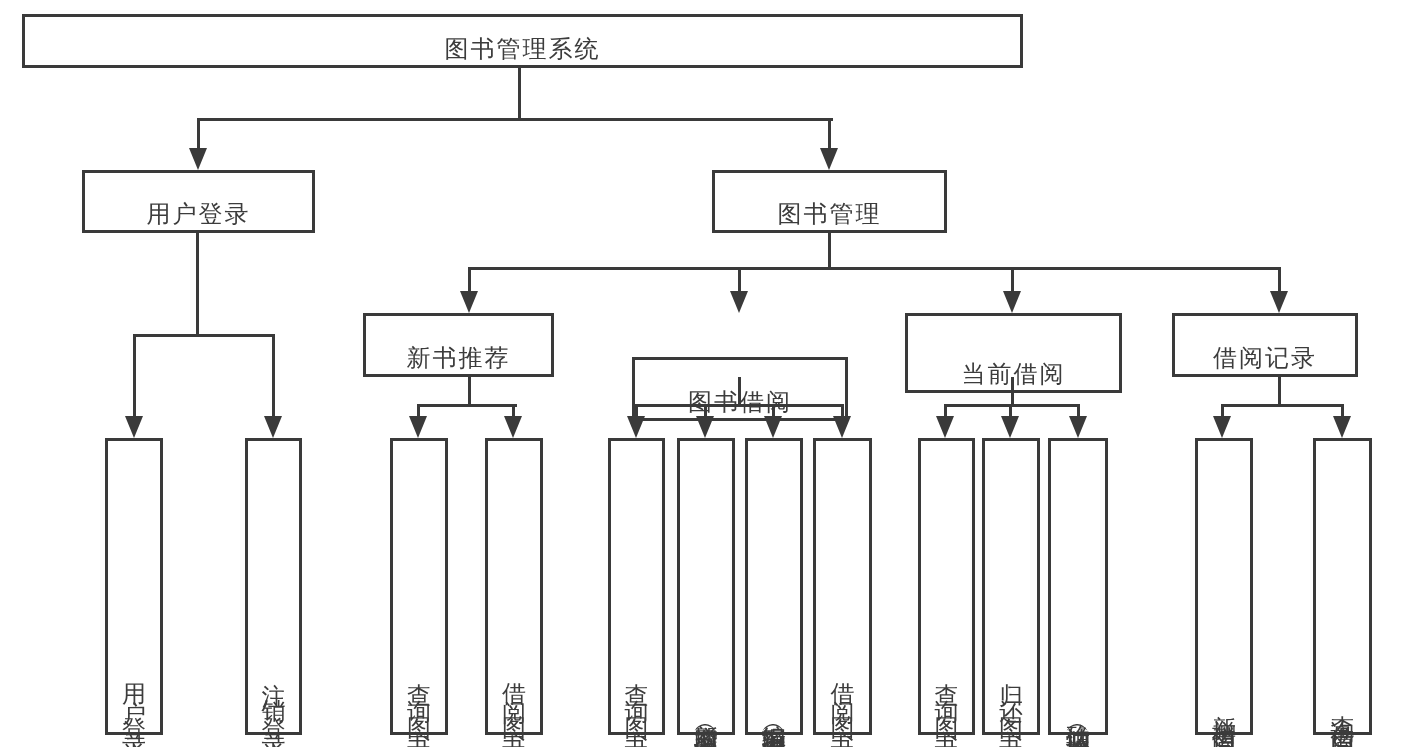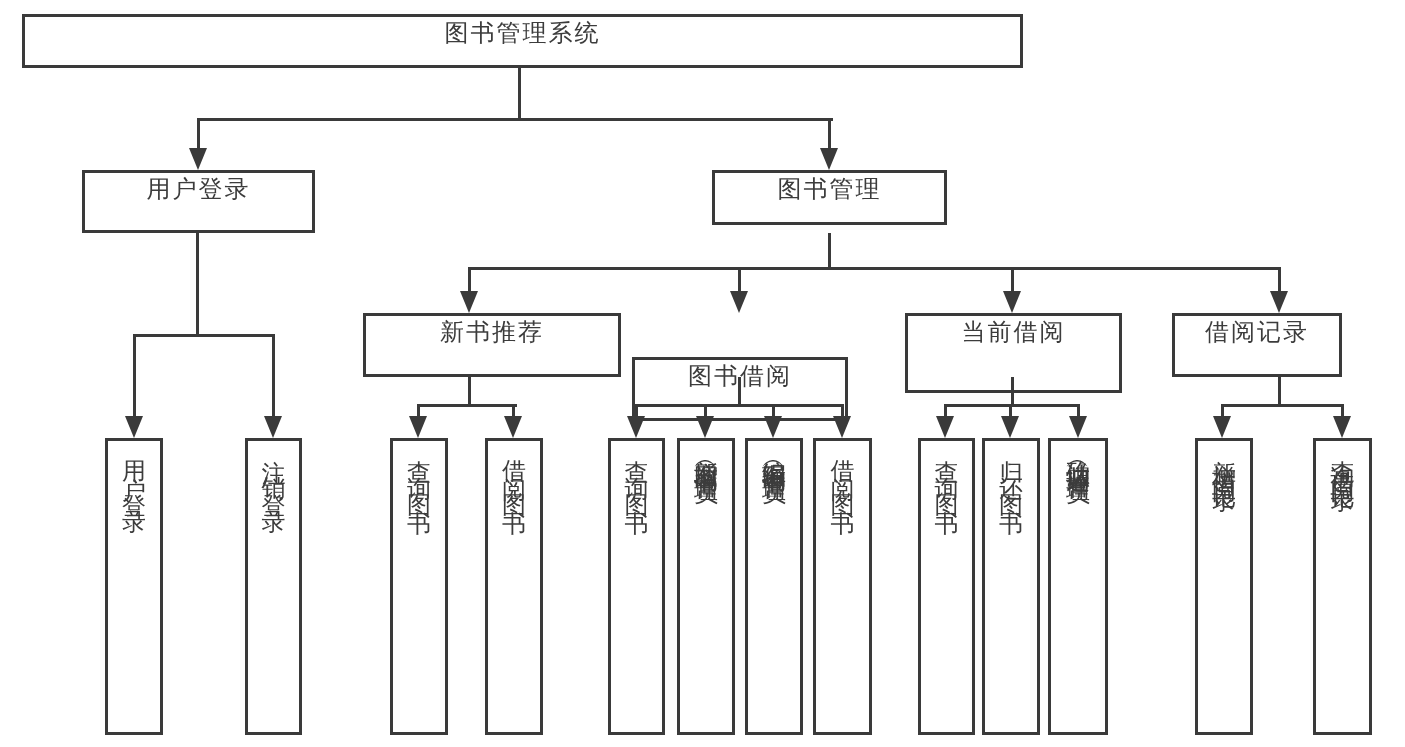--- a/index.html
+++ b/index.html
@@ -14,21 +14,21 @@
     position:relative;
     width:1405px;height:747px;
     background:var(--bg);
     overflow:hidden;
   }
   .node{
     position:absolute;
     box-sizing:border-box;
     border:3px solid var(--line);
     background:#fff;
-    display:flex;align-items:flex-start;justify-content:center;
+    display:flex;align-items:flex-end;justify-content:center;
     color:var(--text);
   }
   .hlabel{font-size:24px;letter-spacing:2px;white-space:nowrap;}
   .vtext{
     writing-mode:vertical-rl;
     text-orientation:mixed;
     font-size:24px;
     color:var(--text);
     white-space:nowrap;
   }
@@ -66,21 +66,21 @@
   <div class="vline" style="left:518px;top:68px;height:51px;"></div>
   <div class="hline" style="left:197px;top:118px;width:636px;"></div>
   <div class="vline" style="left:197px;top:118px;height:33px;"></div>
   <div class="arrow" style="left:189px;top:148px;"></div>
   <div class="vline" style="left:828px;top:118px;height:33px;"></div>
   <div class="arrow" style="left:820px;top:148px;"></div>
 
   <div class="node" style="left:82px;top:170px;width:233px;height:63px;">
     <span class="hlabel">用户登录</span>
   </div>
-  <div class="node" style="left:712px;top:170px;width:235px;height:55px;">
+  <div class="node" style="left:712px;top:170px;width:235px;height:63px;">
     <span class="hlabel">图书管理</span>
   </div>
 
   <div class="vline" style="left:196px;top:233px;height:104px;"></div>
   <div class="hline" style="left:133px;top:334px;width:142px;"></div>
   <div class="vline" style="left:133px;top:334px;height:84px;"></div>
   <div class="arrow" style="left:125px;top:416px;"></div>
   <div class="vline" style="left:272px;top:334px;height:84px;"></div>
   <div class="arrow" style="left:264px;top:416px;"></div>
 
@@ -88,30 +88,30 @@
   <div class="hline" style="left:468px;top:267px;width:813px;"></div>
   <div class="vline" style="left:468px;top:267px;height:27px;"></div>
   <div class="arrow" style="left:460px;top:291px;"></div>
   <div class="vline" style="left:738px;top:267px;height:27px;"></div>
   <div class="arrow" style="left:730px;top:291px;"></div>
   <div class="vline" style="left:1011px;top:267px;height:27px;"></div>
   <div class="arrow" style="left:1003px;top:291px;"></div>
   <div class="vline" style="left:1278px;top:267px;height:27px;"></div>
   <div class="arrow" style="left:1270px;top:291px;"></div>
 
-  <div class="node" style="left:363px;top:313px;width:258px;height:64px;">
+  <div class="node" style="left:363px;top:313px;width:191px;height:64px;">
     <span class="hlabel">新书推荐</span>
   </div>
   <div class="node" style="left:632px;top:313px;width:216px;height:64px;margin-top:44px;">
     <span class="hlabel">图书借阅</span>
   </div>
   <div class="node" style="left:905px;top:313px;width:217px;height:80px;font-family:Liberation Serif, serif;">
     <span class="hlabel">当前借阅</span>
   </div>
-  <div class="node" style="left:1172px;top:313px;width:170px;height:64px;">
+  <div class="node" style="left:1172px;top:313px;width:186px;height:64px;">
     <span class="hlabel">借阅记录</span>
   </div>
 
   <div class="vline" style="left:468px;top:377px;height:30px;"></div>
   <div class="hline" style="left:417px;top:404px;width:100px;"></div>
   <div class="vline" style="left:417px;top:404px;height:16px;"></div>
   <div class="arrow" style="left:409px;top:416px;"></div>
   <div class="vline" style="left:512px;top:404px;height:16px;"></div>
   <div class="arrow" style="left:504px;top:416px;"></div>
 

